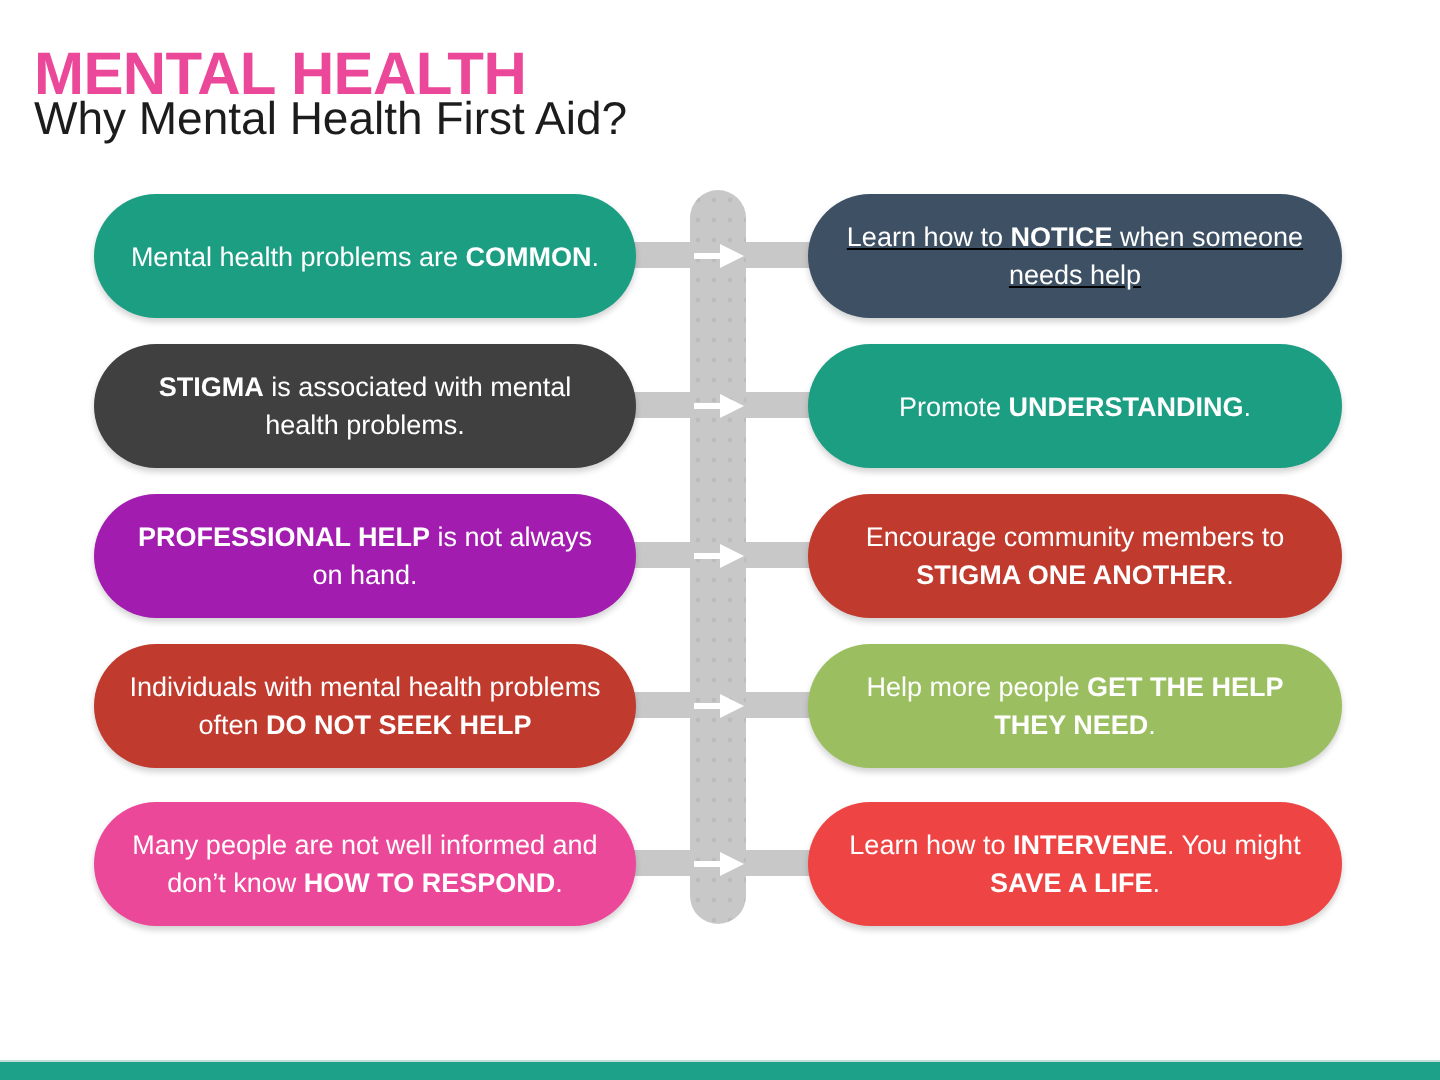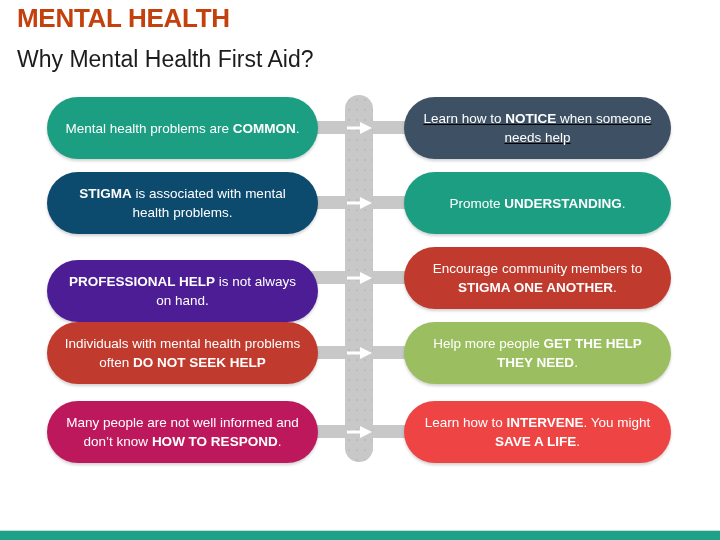--- a/index.html
+++ b/index.html
@@ -2,22 +2,22 @@
 <html><head>
 <meta charset="utf-8">
 <style>
   html,body{margin:0;padding:0;background:#ffffff;}
   .slide{
     position:relative;width:720px;height:540px;overflow:hidden;
     background:#ffffff;font-family:"Liberation Sans", sans-serif;
   }
   
   .title{
-    position:absolute;left:17px;top:3px;margin:0;
-    font-size:26px;font-weight:700;color:#c2410c;letter-spacing:-0.3px;
+    position:absolute;left:17px;top:21px;margin:0;
+    font-size:30px;font-weight:700;color:#ec4899;letter-spacing:-0.3px;
   }
   .subtitle{
     position:absolute;left:17px;top:46px;margin:0;
     font-size:23px;font-weight:400;color:#1c1c1c;
   }
   
   .diagram{position:absolute;left:0;top:0;width:720px;height:540px;}
   .spine{
     position:absolute;left:345px;top:95px;width:28px;height:367px;
     border-radius:14px;z-index:2;
@@ -77,37 +77,37 @@
     </div>
 
     <div class="row r2">
       <div class="bar" style="background-color: rgb(200, 200, 200);"></div>
       <div class="arrow">
         <svg width="26" height="12" viewBox="0 0 26 12">
             <rect x="0" y="4.5" width="15" height="3" fill="#ffffff"></rect>
             <polygon points="13,0 25,6 13,12" fill="#ffffff"></polygon>
           </svg>
       </div>
-      <div class="pill pill-left" style="background-color: #0c4a6e; justify-content: flex-end;">
+      <div class="pill pill-left" style="background-color: #404040; justify-content: flex-end;">
         <span class="pill-text"><b>STIGMA</b> is associated with mental health problems.</span>
       </div>
       <div class="pill pill-right" style="background-color: rgb(28, 158, 131);">
         <span class="pill-text">Promote <b>UNDERSTANDING</b>.</span>
       </div>
     </div>
 
     <div class="row r3">
       <div class="bar" style="background-color: rgb(200, 200, 200);"></div>
       <div class="arrow">
         <svg width="26" height="12" viewBox="0 0 26 12">
             <rect x="0" y="4.5" width="15" height="3" fill="#ffffff"></rect>
             <polygon points="13,0 25,6 13,12" fill="#ffffff"></polygon>
           </svg>
       </div>
-      <div class="pill pill-left" style="background-color: #4c1d95; margin-top: 13px;">
+      <div class="pill pill-left" style="background-color: #a21caf;">
         <span class="pill-text"><b>PROFESSIONAL HELP</b> is not always on hand.</span>
       </div>
       <div class="pill pill-right" style="background-color: rgb(192, 58, 45);">
         <span class="pill-text">Encourage community members to <b>STIGMA ONE ANOTHER</b>.</span>
       </div>
     </div>
 
     <div class="row r4">
       <div class="bar" style="background-color: rgb(200, 200, 200);"></div>
       <div class="arrow">
@@ -125,21 +125,21 @@
     </div>
 
     <div class="row r5">
       <div class="bar" style="background-color: rgb(200, 200, 200);"></div>
       <div class="arrow">
         <svg width="26" height="12" viewBox="0 0 26 12">
             <rect x="0" y="4.5" width="15" height="3" fill="#ffffff"></rect>
             <polygon points="13,0 25,6 13,12" fill="#ffffff"></polygon>
           </svg>
       </div>
-      <div class="pill pill-left" style="background-color: #be185d;">
+      <div class="pill pill-left" style="background-color: #ec4899;">
         <span class="pill-text">Many people are not well informed and don’t know <b>HOW TO RESPOND</b>.</span>
       </div>
       <div class="pill pill-right" style="background-color: #ef4444;">
         <span class="pill-text">Learn how to <b>INTERVENE</b>. You might <b>SAVE A LIFE</b>.</span>
       </div>
     </div>
 
   </div>
 
   <div class="footer-bar" style="background-color: rgb(30, 161, 137);"></div>

